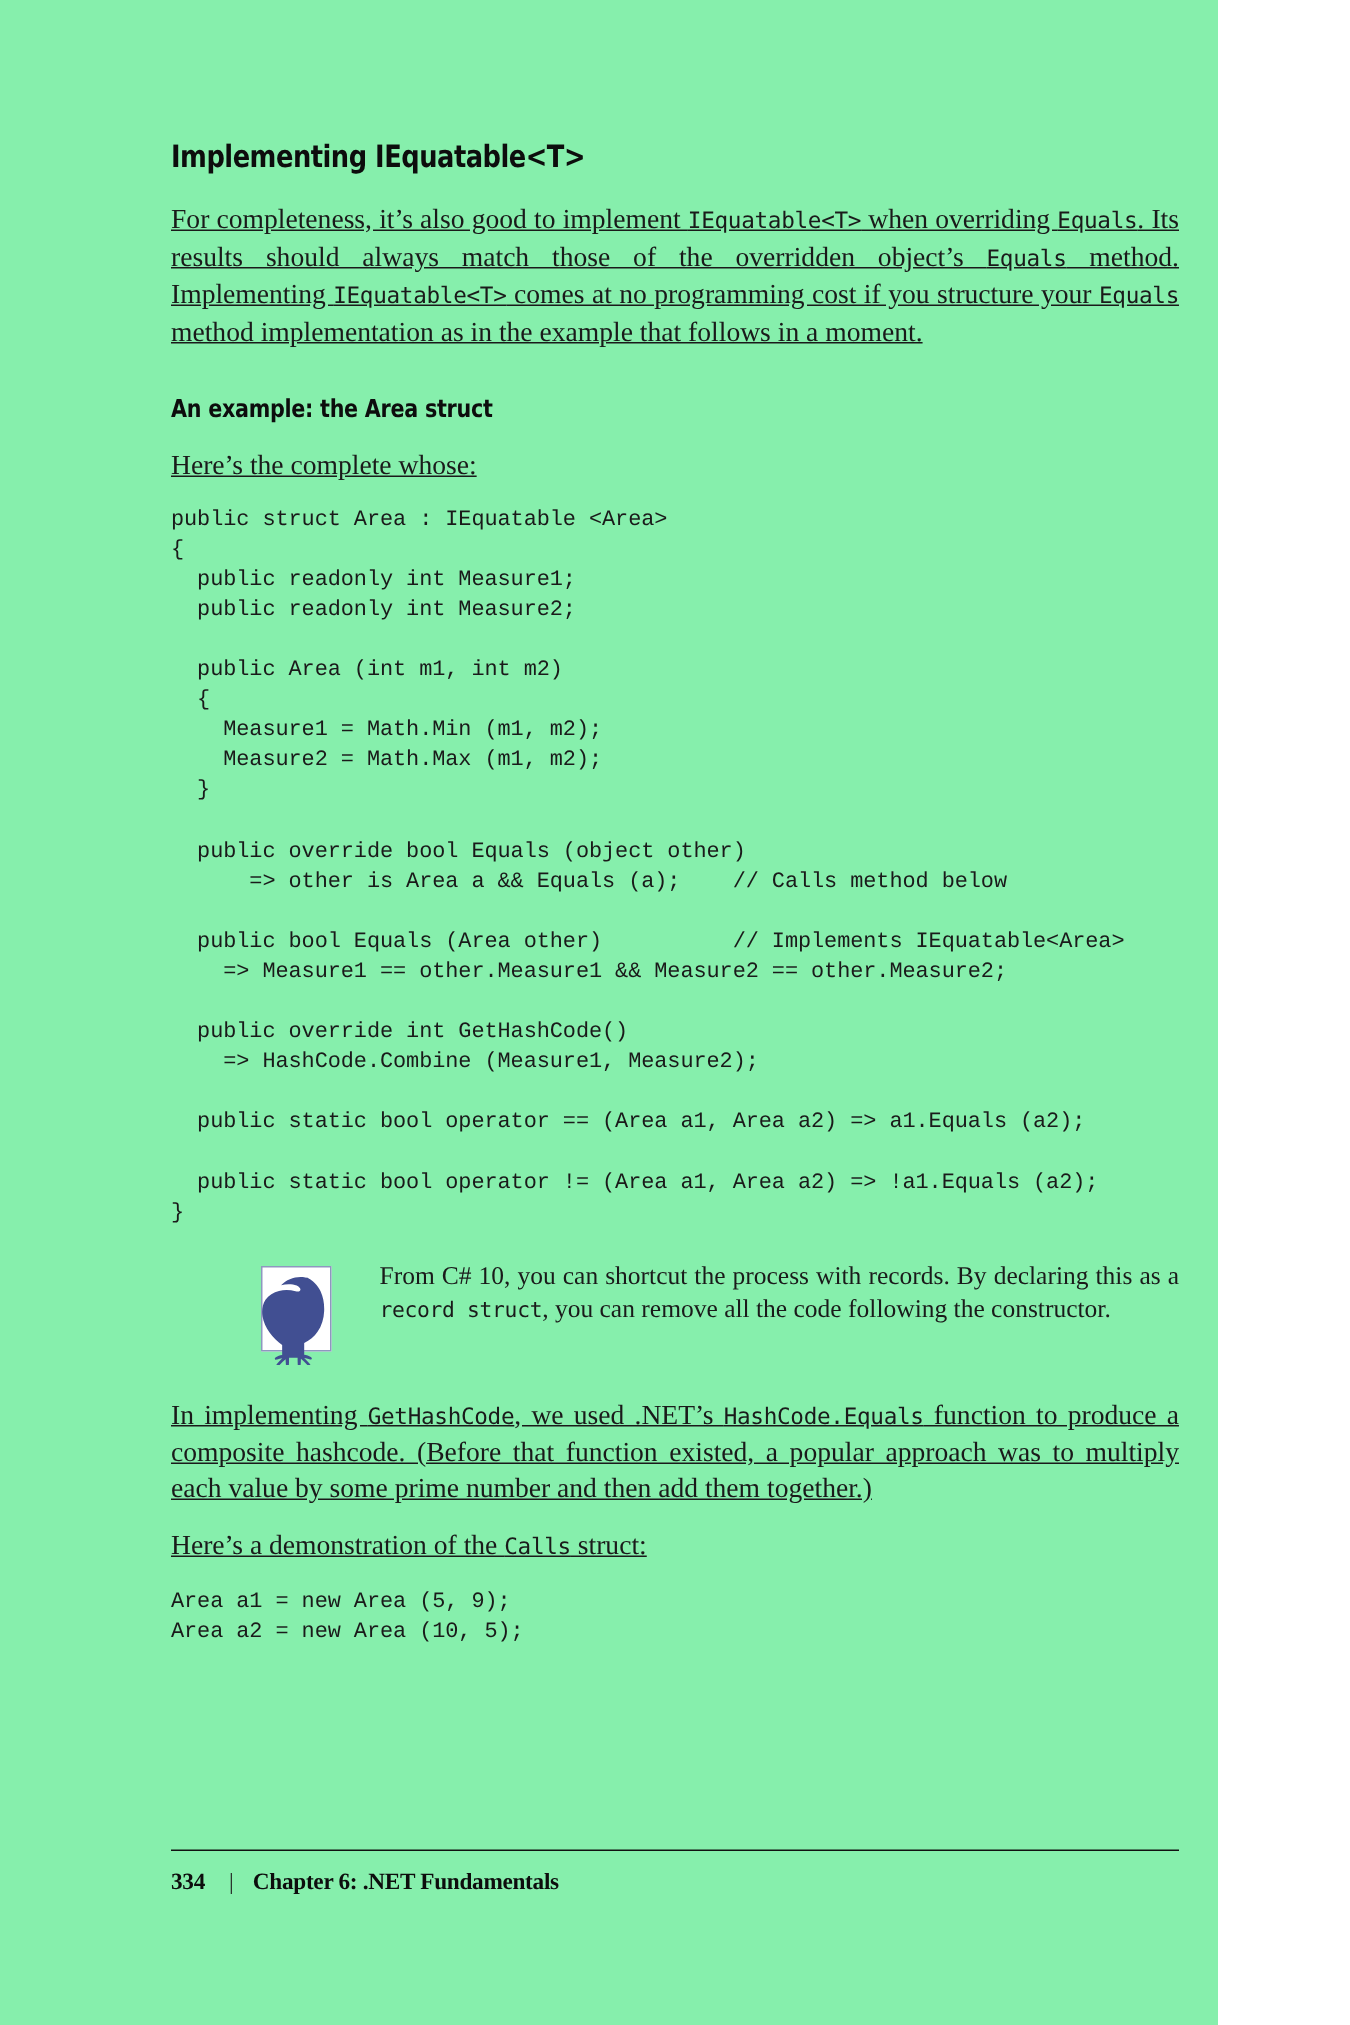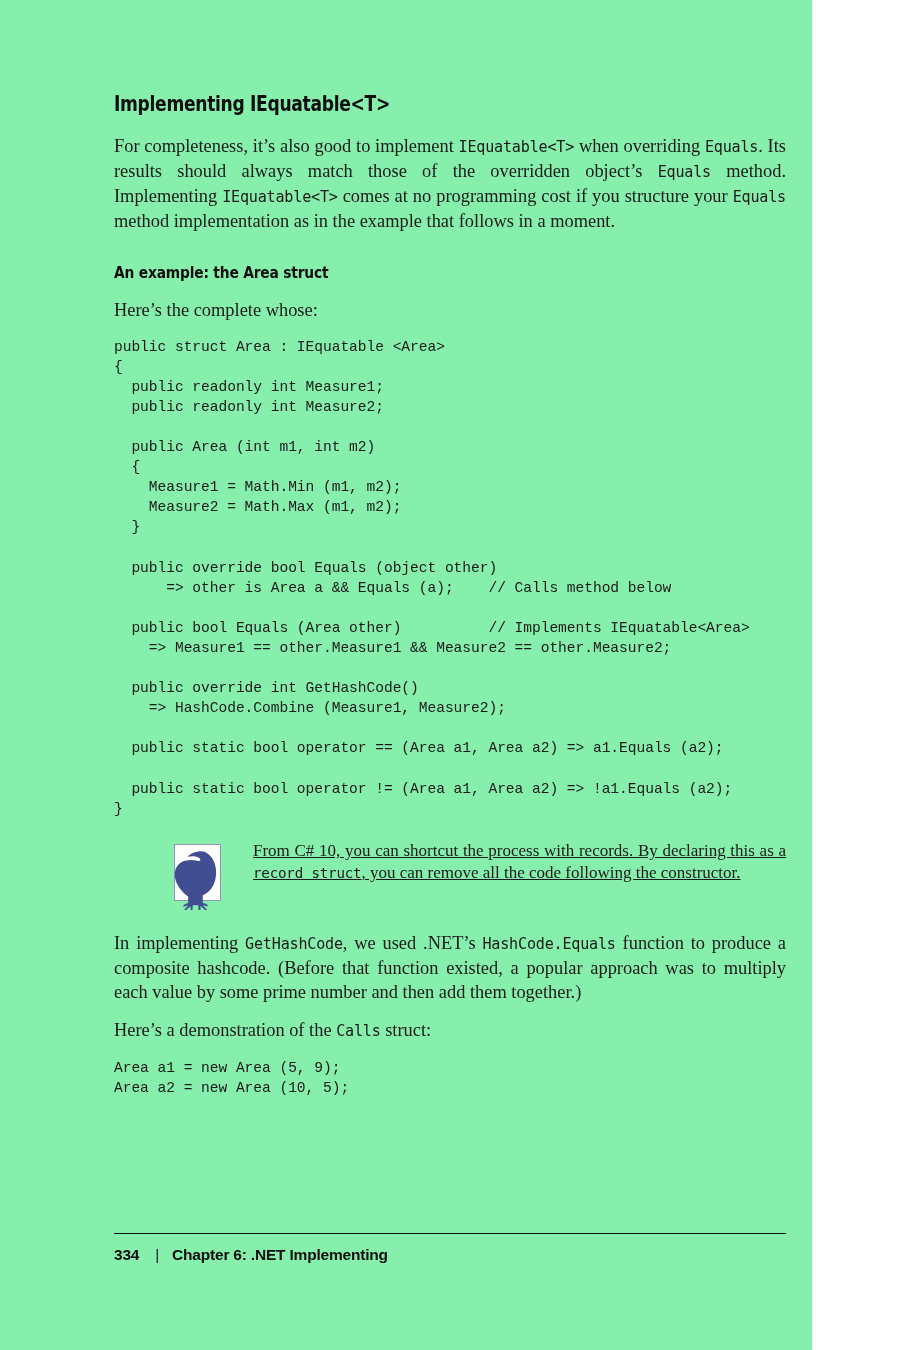--- a/index.html
+++ b/index.html
@@ -48,20 +48,21 @@
   }
 
   
   p.body {
     font-size: 18.4px;
     line-height: 24.2px;
     text-align: justify;
     text-justify: inter-word;
     margin: 0 0 14px 0;
     hyphens: manual;
+    text-decoration: underline;
   }
 
   code, .mono {
     font-family: "DejaVu Sans Mono", "Liberation Mono", monospace;
     font-size: 15.1px;
     letter-spacing: -0.2px;
   }
 
   
   pre.code {
@@ -105,21 +106,20 @@
   .raven-svg {
     position: absolute;
     left: 0;
     top: 2px;
     width: 57px;
     height: 64px;
   }
   .note-text {
     flex: 1 1 auto;
     padding-left: 28px;
-    text-decoration: underline;
   }
   .note-text p {
     font-size: 17px;
     line-height: 22.6px;
     text-align: justify;
     margin: 0;
     color: #1a1a1a;
   }
   .note-text code {
     font-size: 14.2px;
@@ -134,21 +134,21 @@
   }
   .footer-rule {
     border-top: 1.6px solid #111111;
     width: 100%;
     margin: 0;
   }
   .footer-line {
     display: flex;
     align-items: center;
     margin-top: 12px;
-    font-family: Liberation Sans, sans-serif;
+    font-family: Liberation Serif, serif;
     font-weight: bold;
     font-size: 15.5px;
     color: #0d0d0d;
     letter-spacing: -0.2px;
   }
   .footer-sep {
     margin: 0 13px 0 16px;
     font-weight: normal;
     color: #222;
   }
@@ -213,17 +213,17 @@
     <pre class="code code-block-2">Area a1 = new Area (5, 9);
 Area a2 = new Area (10, 5);</pre>
 
   </div>
 
   <div class="footer">
     <div class="footer-rule"></div>
     <div class="footer-line">
       <span>334</span>
       <span class="footer-sep">|</span>
-      <span>Chapter 6: .NET Implementing</span>
+      <span>Chapter 6: .NET Fundamentals</span>
     </div>
   </div>
 
 </div>
 
 </body></html>

